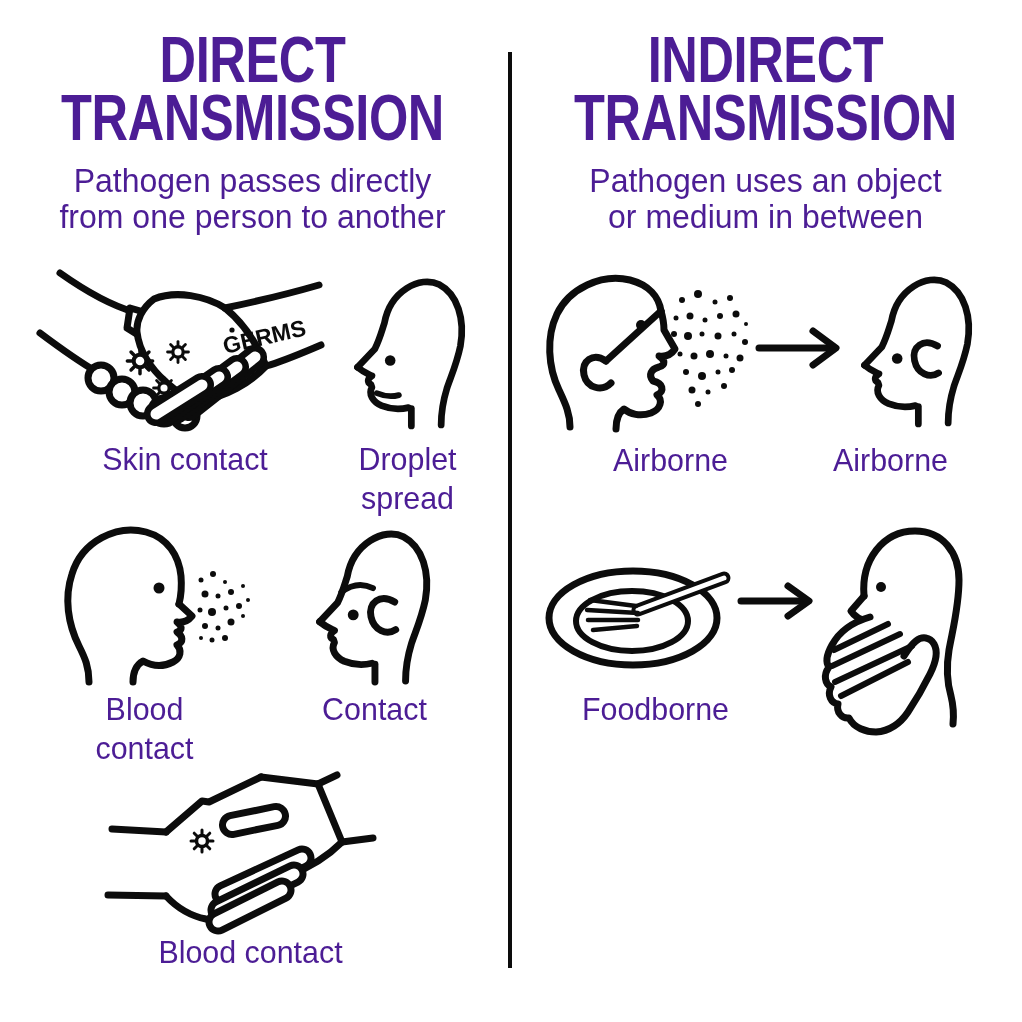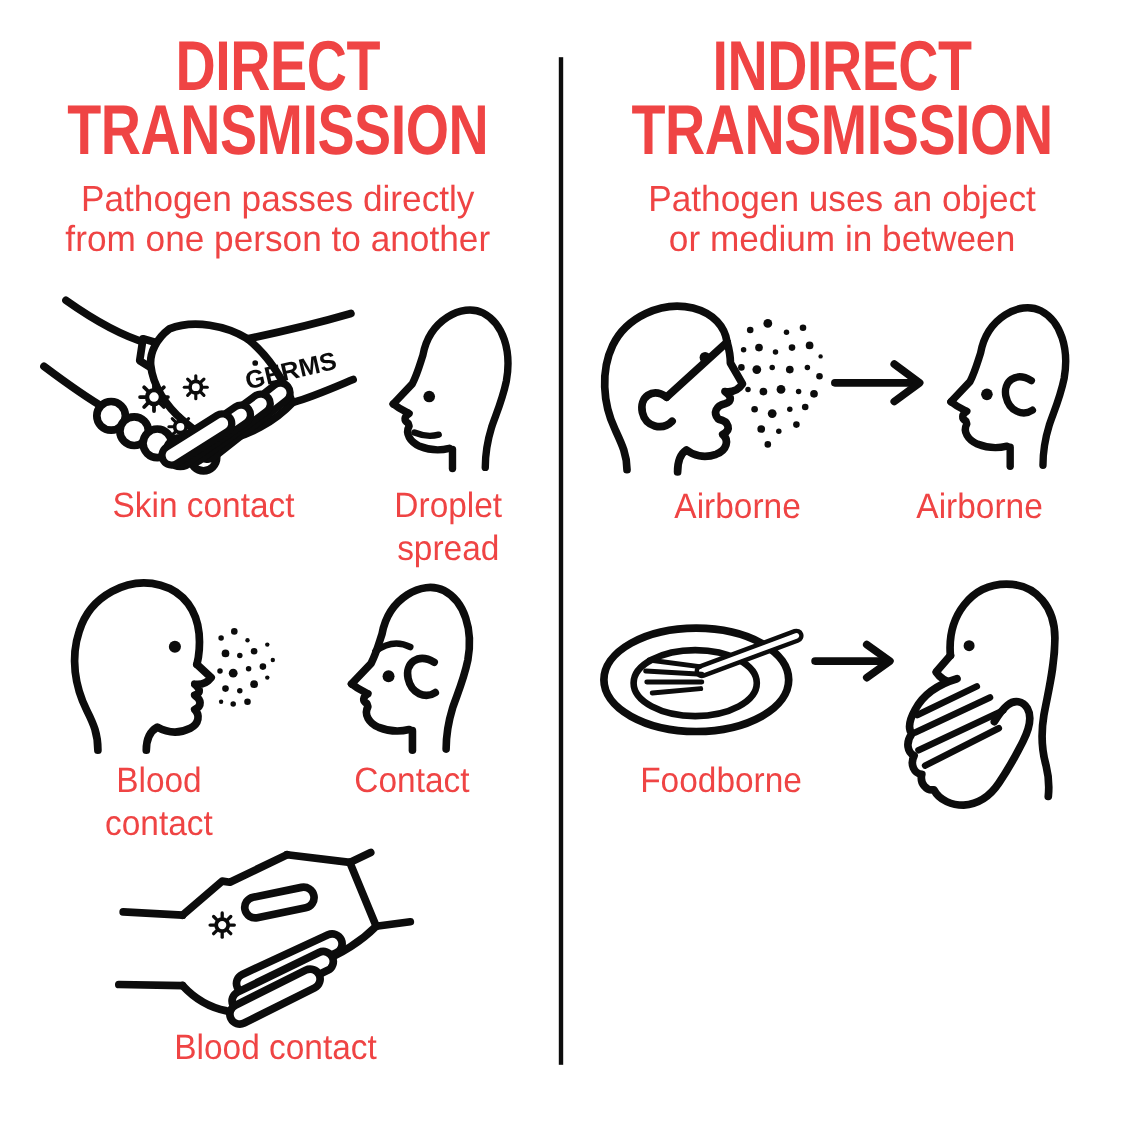--- a/index.html
+++ b/index.html
@@ -1,17 +1,17 @@
 <!DOCTYPE html>
 <html><head>
 <meta charset="utf-8">
 <style>
   html,body{margin:0;padding:0;background:#ffffff;}
   #canvas{position:relative;width:1022px;height:1022px;background:#ffffff;overflow:hidden;
-          font-family:"Liberation Sans","DejaVu Sans",sans-serif;color:#ef4444;border-radius:11px;}
+          font-family:"Liberation Sans","DejaVu Sans",sans-serif;color:#4c1d95;border-radius:11px;}
   .abs{position:absolute;}
   .h1{font-weight:bold;font-size:64px;line-height:58px;text-align:center;
       letter-spacing:-0.5px;transform:scaleX(0.79);transform-origin:50% 0;}
   .sub{font-size:33px;line-height:36px;text-align:center;transform:scaleX(0.97);transform-origin:50% 0;}
   .lbl{font-size:32px;line-height:39px;text-align:center;transform:scaleX(0.95);transform-origin:50% 0;}
   .divider{background:#0c0c0c;}
   svg{overflow:visible;display:block;}
   .ink{stroke:#0c0c0c;fill:none;stroke-width:7;stroke-linecap:round;stroke-linejoin:round;}
   .ink6{stroke:#0c0c0c;fill:none;stroke-width:6;stroke-linecap:round;stroke-linejoin:round;}
   .wfill{fill:#ffffff;}

